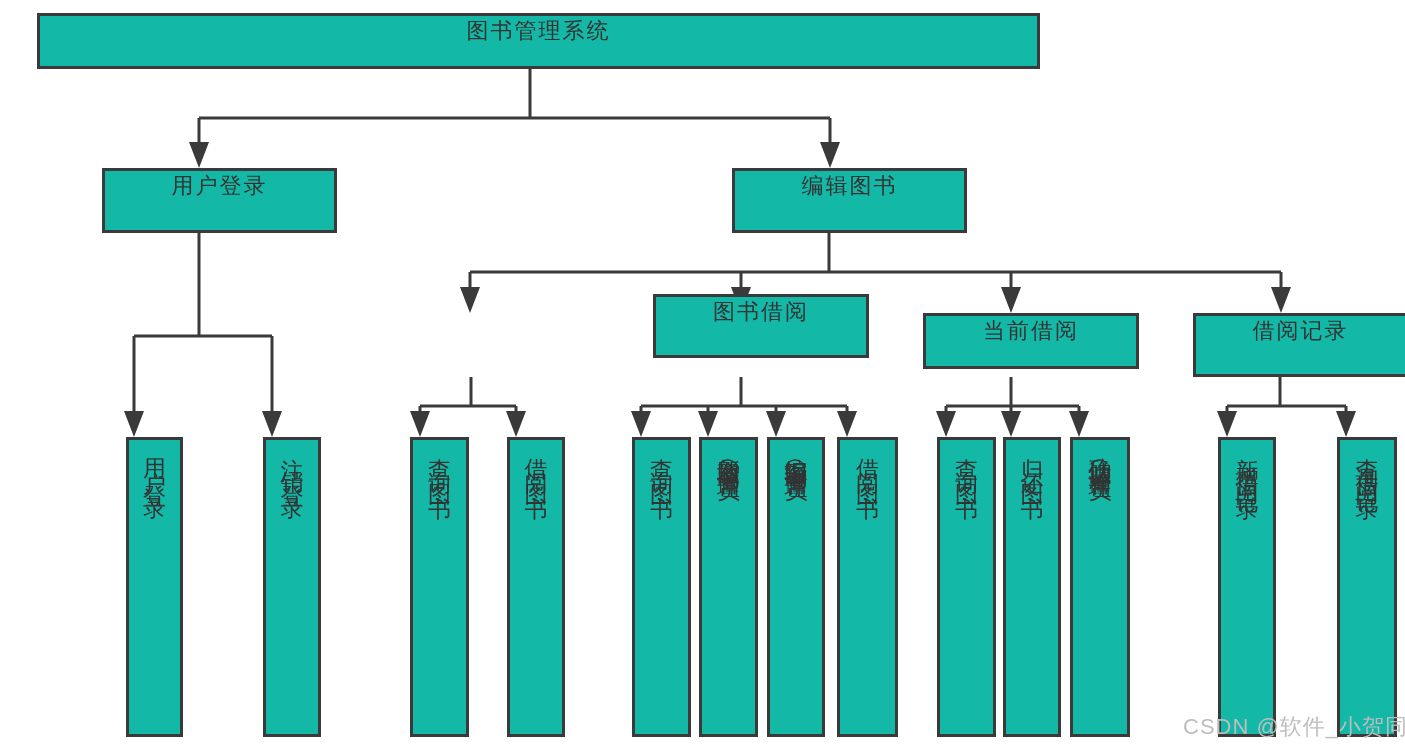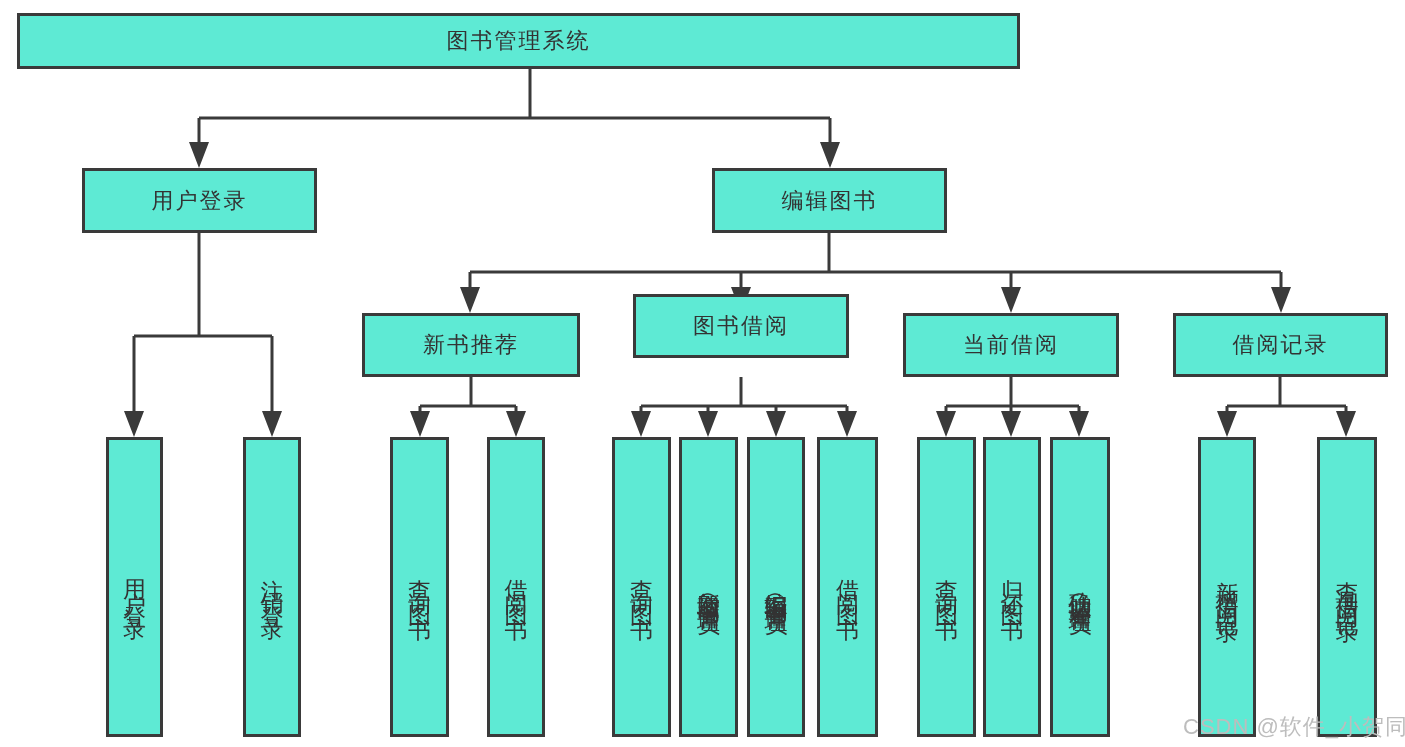--- a/index.html
+++ b/index.html
@@ -14,26 +14,27 @@
   .connectors { position: absolute; left: 0; top: 0; }
   .conn {
     stroke: var(--line, #3a3a3a);
     stroke-width: 3;
     fill: none;
   }
   .arrowheads { fill: var(--line, #3a3a3a); stroke: none; }
   .box {
     position: absolute;
     box-sizing: border-box;
-    background: #5eead4;
+    background: #14b8a6;
     border: 3px solid var(--line, #3a3a3a);
     display: flex;
-    align-items: center;
+    align-items: flex-start;
     justify-content: center;
     color: var(--text, #333333);
+    margin-left: 20px;
   }
   .hlabel {
     font-size: 22px;
     letter-spacing: 2px;
     white-space: nowrap;
   }
   .vlabel {
     writing-mode: vertical-rl;
     text-orientation: mixed;
     font-size: 23px;
@@ -83,27 +84,24 @@
     <span class="hlabel">图书管理系统</span>
   </div>
 
   <div class="box" style="left:82px;top:168px;width:235px;height:65px">
     <span class="hlabel">用户登录</span>
   </div>
   <div class="box" style="left:712px;top:168px;width:235px;height:65px">
     <span class="hlabel">编辑图书</span>
   </div>
 
-  <div class="box" style="left:362px;top:313px;width:218px;height:64px">
-    <span class="hlabel">新书推荐</span>
-  </div>
   <div class="box" style="left:633px;top:294px;width:216px;height:64px">
     <span class="hlabel">图书借阅</span>
   </div>
-  <div class="box" style="left:903px;top:313px;width:216px;height:64px">
+  <div class="box" style="left:903px;top:313px;width:216px;height:56px">
     <span class="hlabel">当前借阅</span>
   </div>
   <div class="box" style="left:1173px;top:313px;width:215px;height:64px">
     <span class="hlabel">借阅记录</span>
   </div>
 
   <div class="box" style="left:106px;top:437px;width:57px;height:300px">
     <span class="vlabel sp13">用户登录</span>
   </div>
   <div class="box" style="left:243px;top:437px;width:58px;height:300px">

